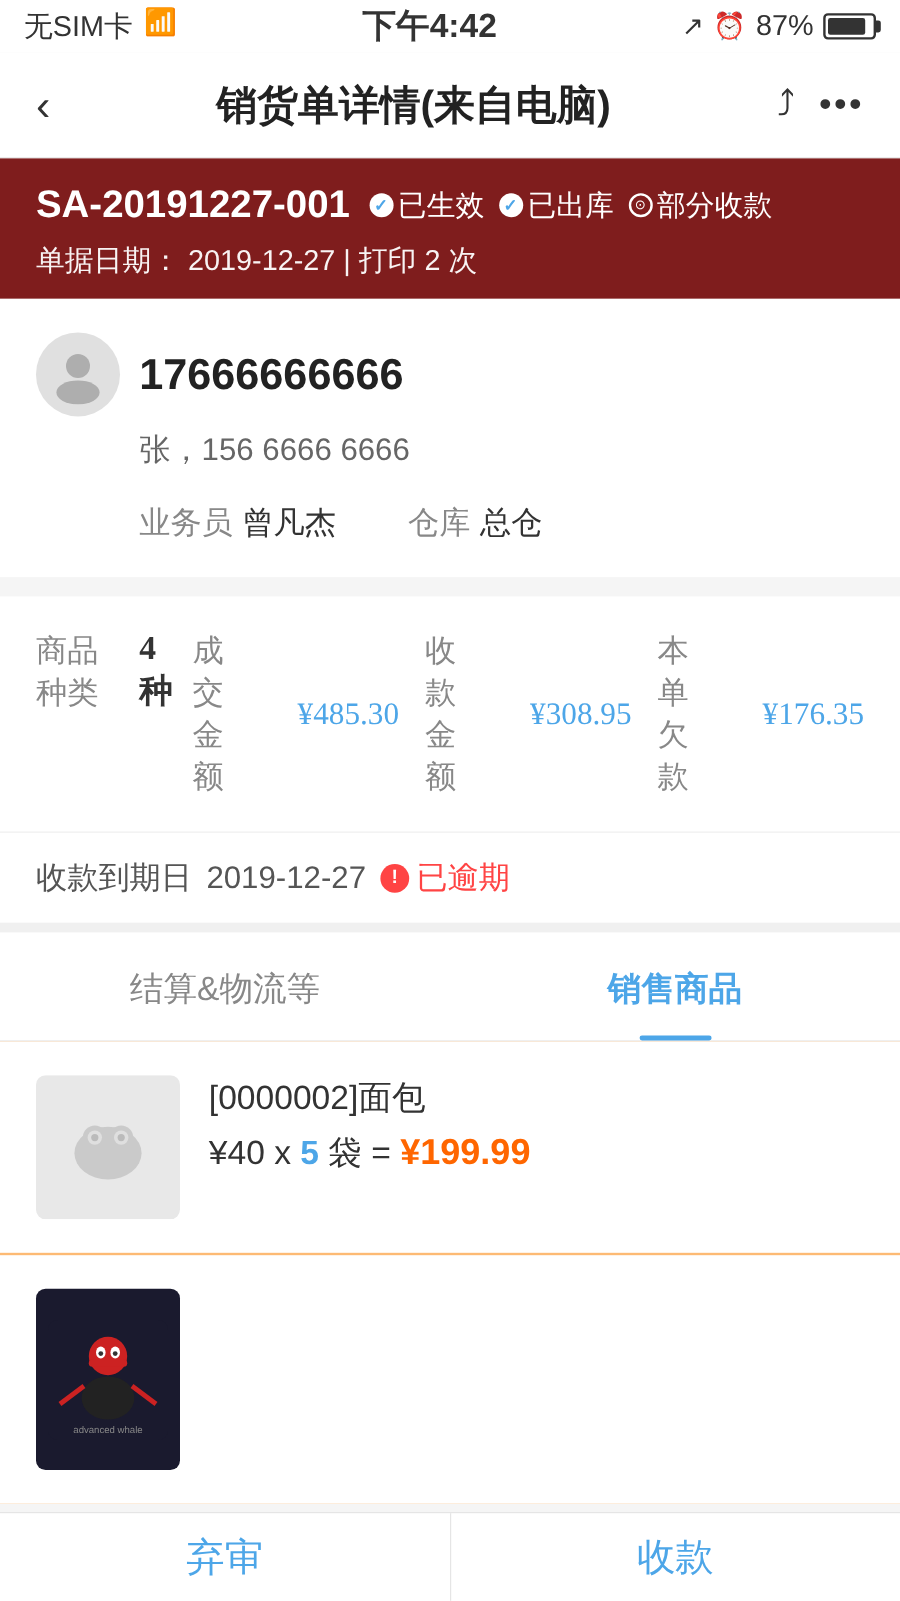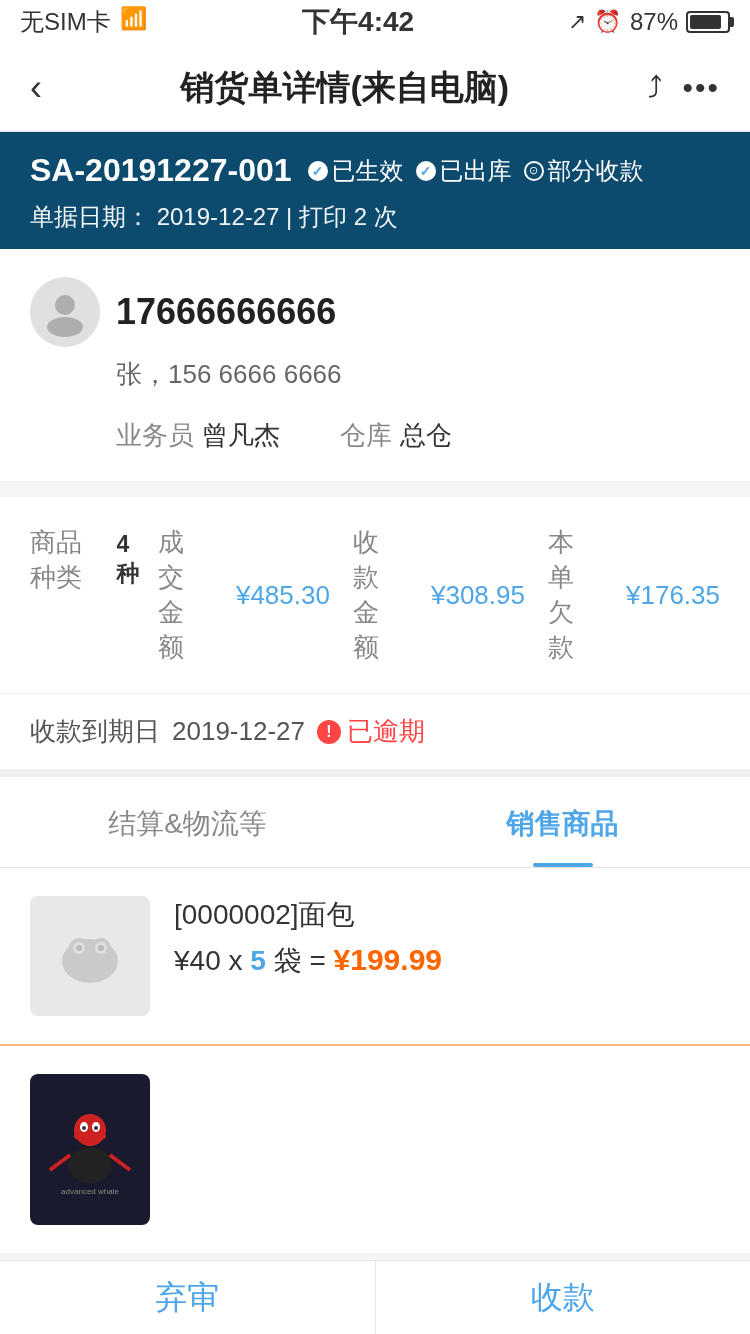--- a/index.html
+++ b/index.html
@@ -64,21 +64,21 @@
       padding: 0 30px;
       border-bottom: 1px solid #e5e5e5;
     }
     .nav-back { font-size: 36px; color: #333; cursor: pointer; }
     .nav-title { font-size: 34px; font-weight: 600; color: #222; }
     .nav-actions { display: flex; align-items: center; gap: 20px; }
     .nav-icon { font-size: 30px; color: #333; cursor: pointer; }
 
     
     .header-banner {
-      background: #0c4a6e;
+      background: #7f1d1d;
       padding: 20px 30px 16px;
     }
     .banner-top {
       display: flex;
       align-items: center;
       gap: 16px;
       margin-bottom: 12px;
     }
     .order-id {
       font-size: 32px;
@@ -172,29 +172,30 @@
     
     .divider {
       height: 16px;
       background: #f5f5f5;
     }
 
     
     .stats-section {
       background: #fff;
       padding: 28px 30px;
+      font-family: Liberation Serif, serif;
     }
     .stats-row {
       display: flex;
       justify-content: space-between;
       align-items: flex-start;
     }
     .stats-left { display: flex; align-items: center; gap: 10px; font-size: 26px; color: #555; }
     .stats-left-label { color: #888; }
-    .stats-left-value { font-weight: 600; color: #333; font-size: 23px; }
+    .stats-left-value { font-weight: 600; color: #333; font-size: 28px; }
     .stats-right { display: flex; flex-direction: row; gap: 8px; text-align: right; }
     .stat-item { display: flex; align-items: center; justify-content: flex-end; gap: 16px; font-size: 26px; }
     .stat-label { color: #888; }
     .stat-value { color: #4DA6E8; font-weight: 500; min-width: 130px; text-align: right; }
 
     
     .due-section {
       background: #fff;
       padding: 20px 30px;
       border-top: 1px solid #f0f0f0;

